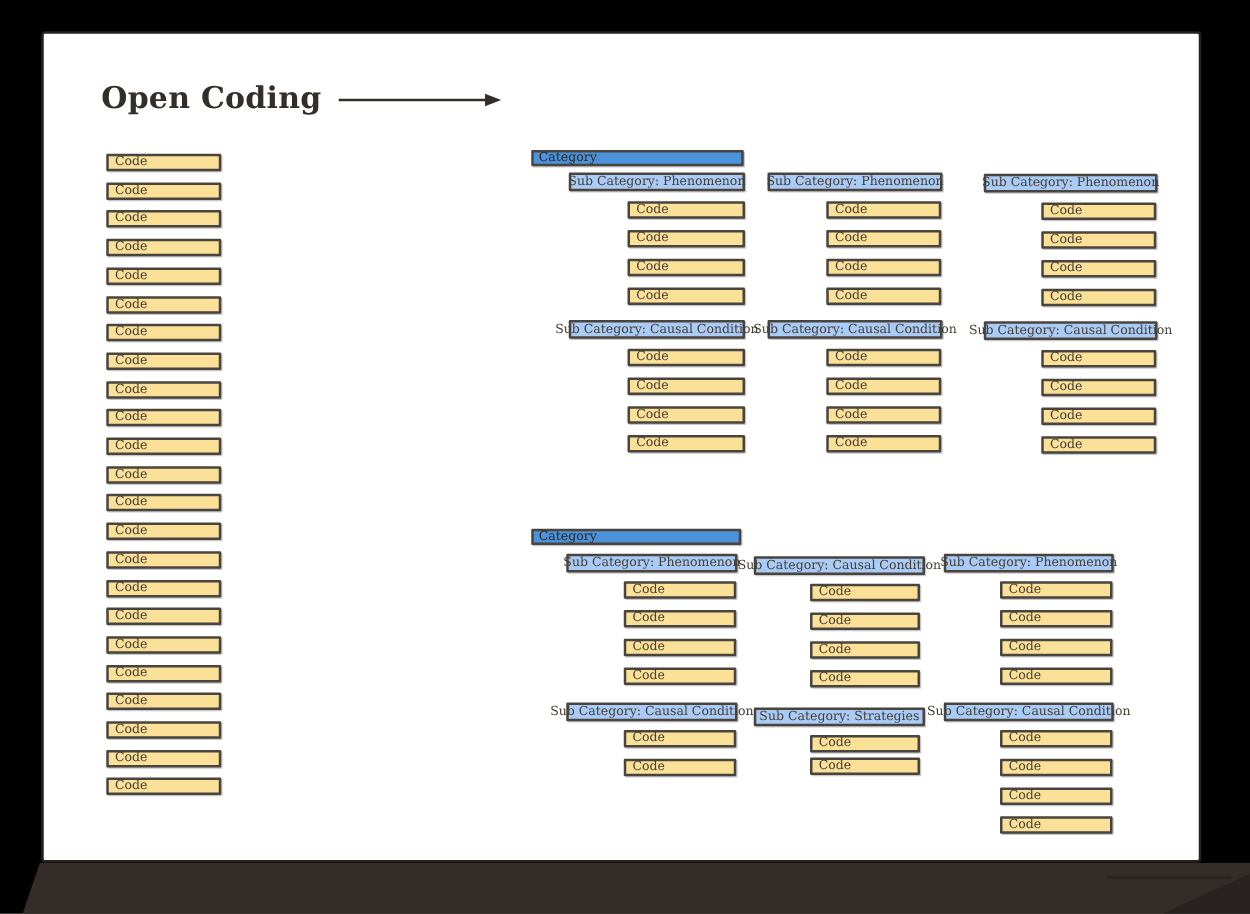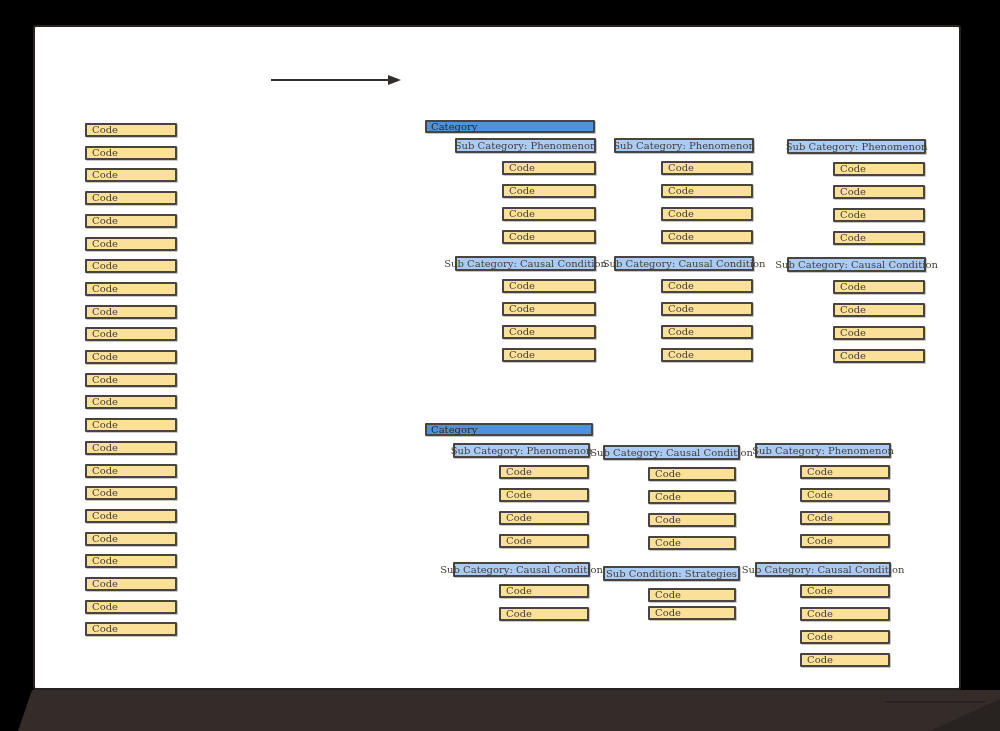--- a/index.html
+++ b/index.html
@@ -42,20 +42,21 @@
   .cat{background:var(--category-fill,#4D93DB);padding-left:4px;color:#2B2722;}
 </style>
 </head>
 <body>
 
 <div class="bottom-bar"></div>
 <div class="bottom-line"></div>
 <div class="bottom-wedge"></div>
 
 <div class="page">
+  <h1 class="title title-left">Open Coding</h1>
   <svg class="arrow" width="134" height="18" viewBox="0 0 134 18">
     <line x1="2" y1="9" x2="120" y2="9" stroke="#332E29" stroke-width="2"></line>
     <path d="M119 4 L132 9 L119 14 Z" fill="#332E29"></path>
   </svg>
 
   <div id="open-col">
       <div class="box code" style="left: 50px; top: 96px; width: 92px; height: 14px;">
         <span>Code</span>
       </div>
       <div class="box code" style="left: 50px; top: 119px; width: 92px; height: 14px;">
@@ -258,21 +259,21 @@
         <div class="box code" style="left: 613px; top: 463px; width: 88px; height: 14px;">
           <span>Code</span>
         </div>
         <div class="box code" style="left: 613px; top: 486px; width: 88px; height: 14px;">
           <span>Code</span>
         </div>
         <div class="box code" style="left: 613px; top: 509px; width: 88px; height: 14px;">
           <span>Code</span>
         </div>
         <div class="box subcat" style="left: 568px; top: 539px; width: 137px; height: 15px;">
-          <span>Sub Condition: Strategies</span>
+          <span>Sub Category: Strategies</span>
         </div>
         <div class="box code" style="left: 613px; top: 561px; width: 88px; height: 14px;">
           <span>Code</span>
         </div>
         <div class="box code" style="left: 613px; top: 579px; width: 88px; height: 14px;">
           <span>Code</span>
         </div>
         <div class="box subcat" style="left: 720px; top: 416px; width: 136px; height: 15px;">
           <span>Sub Category: Phenomenon</span>
         </div>

